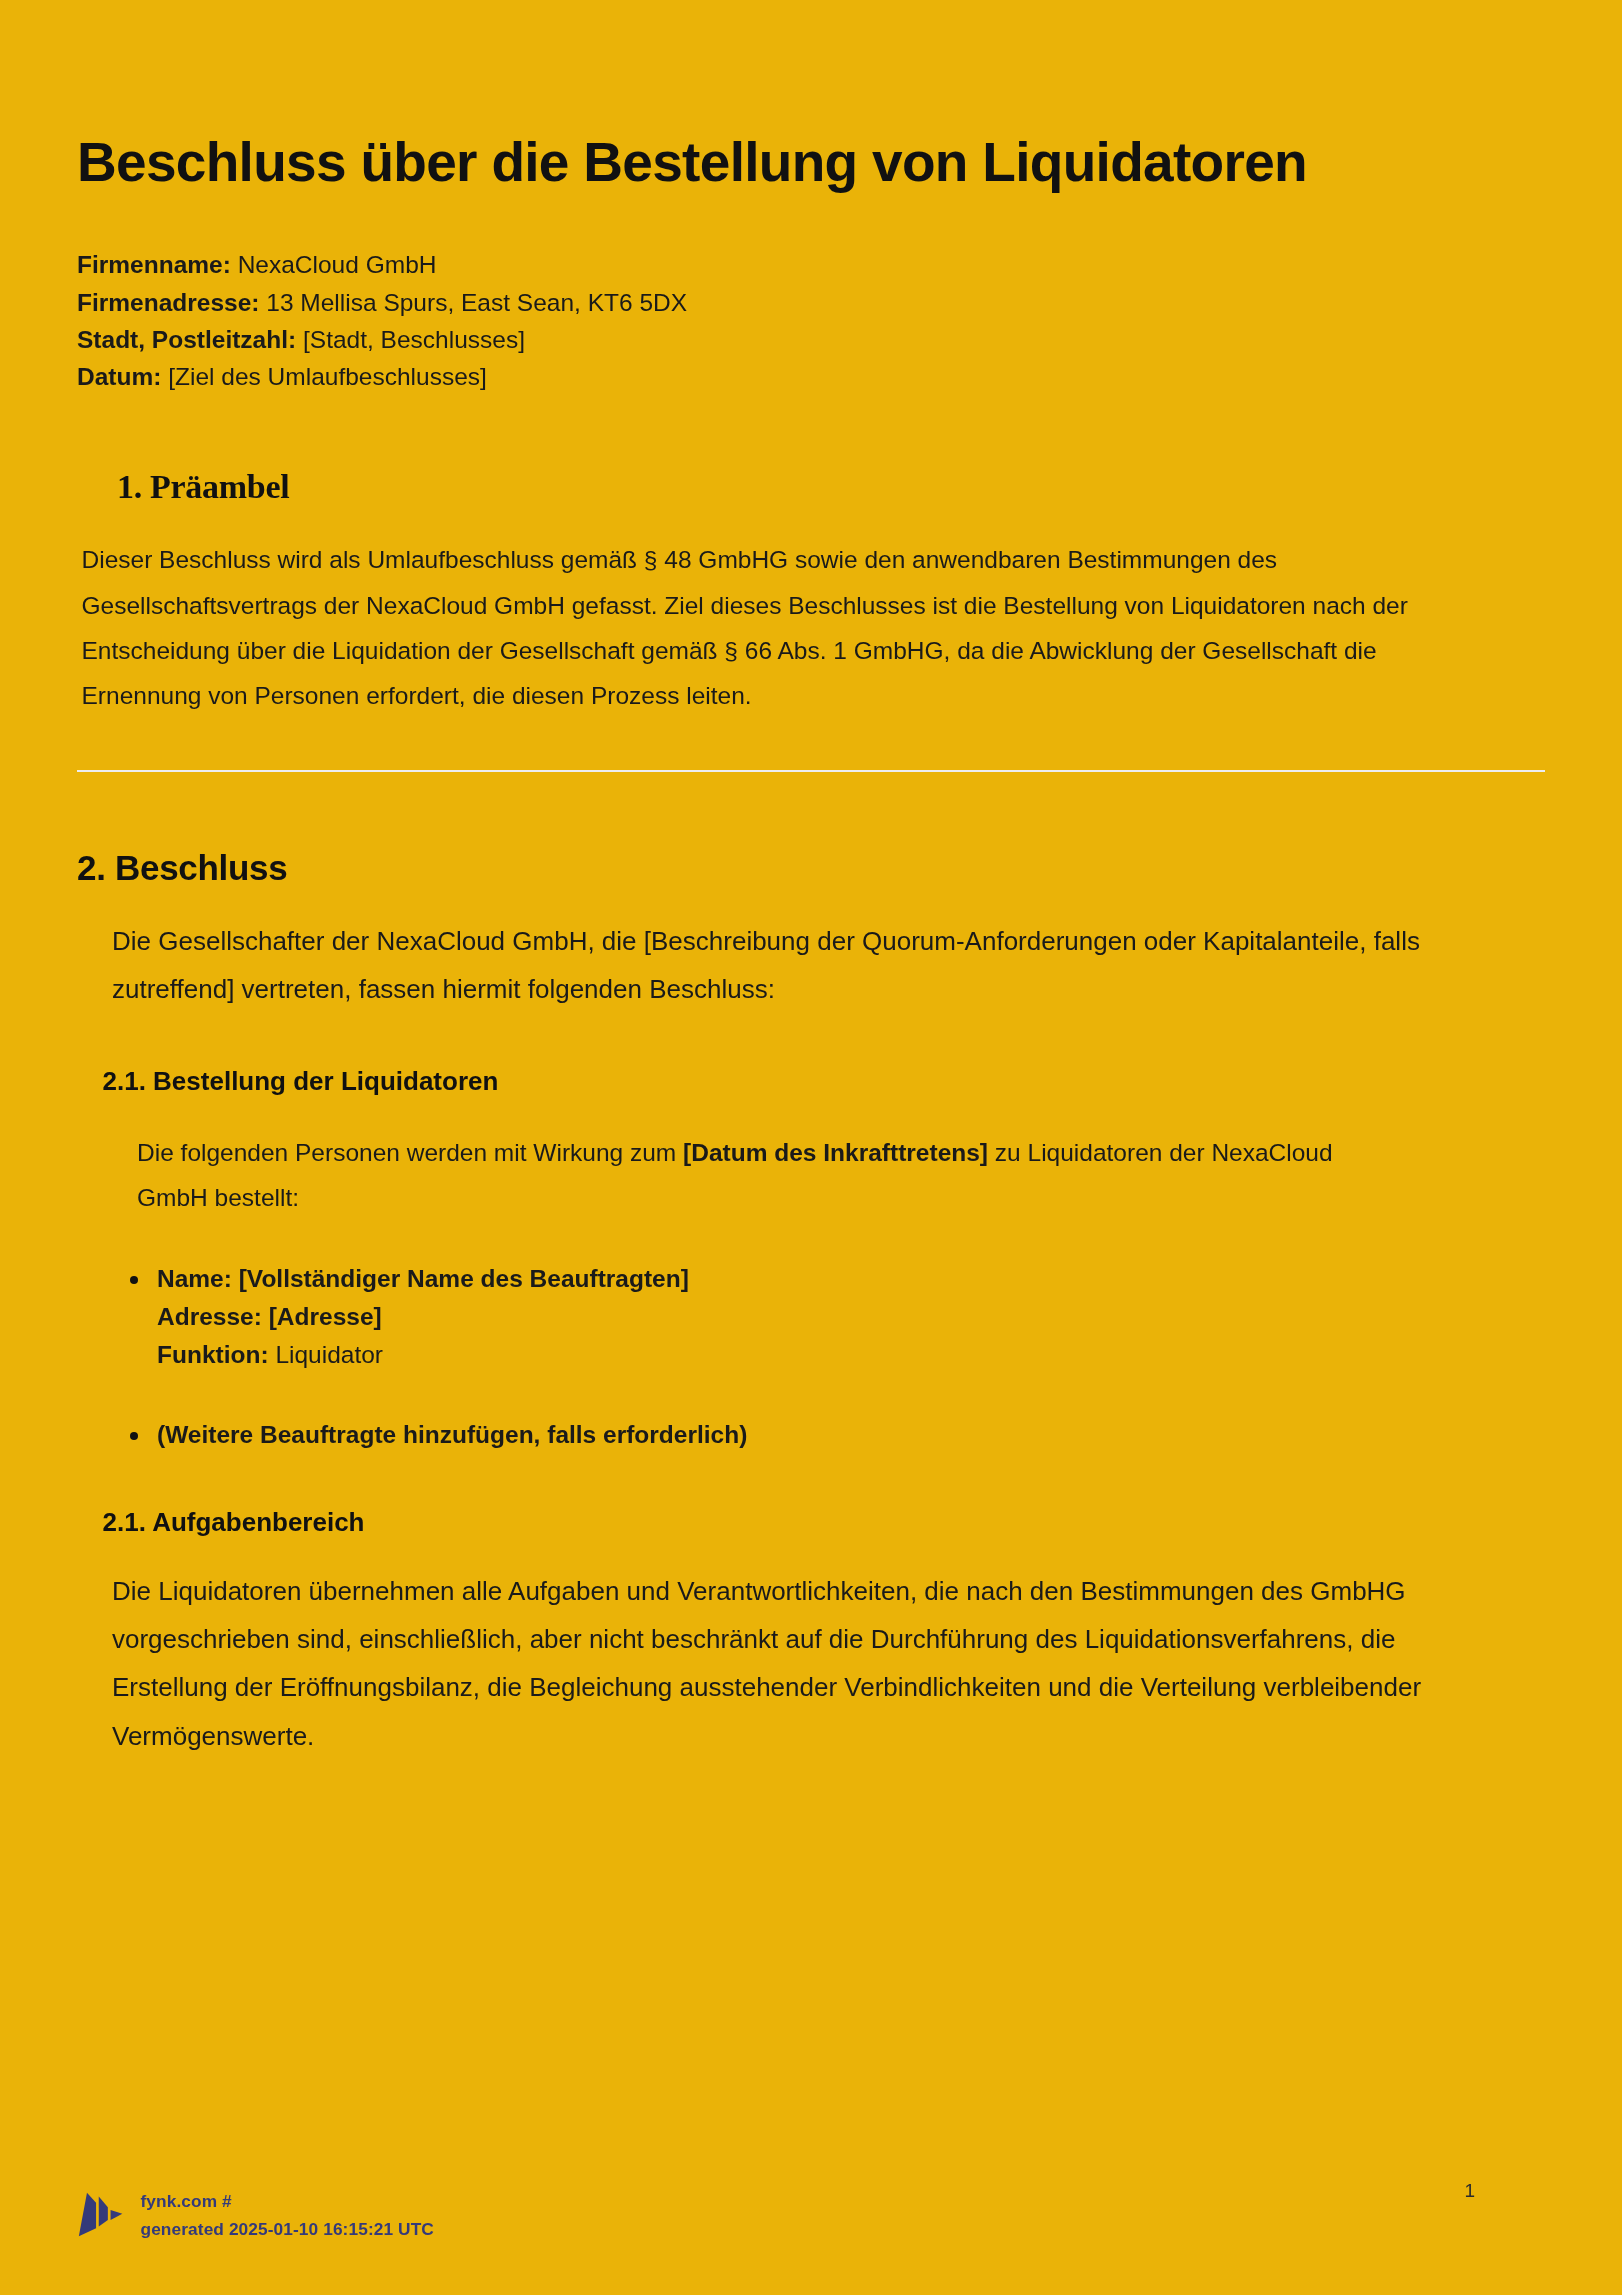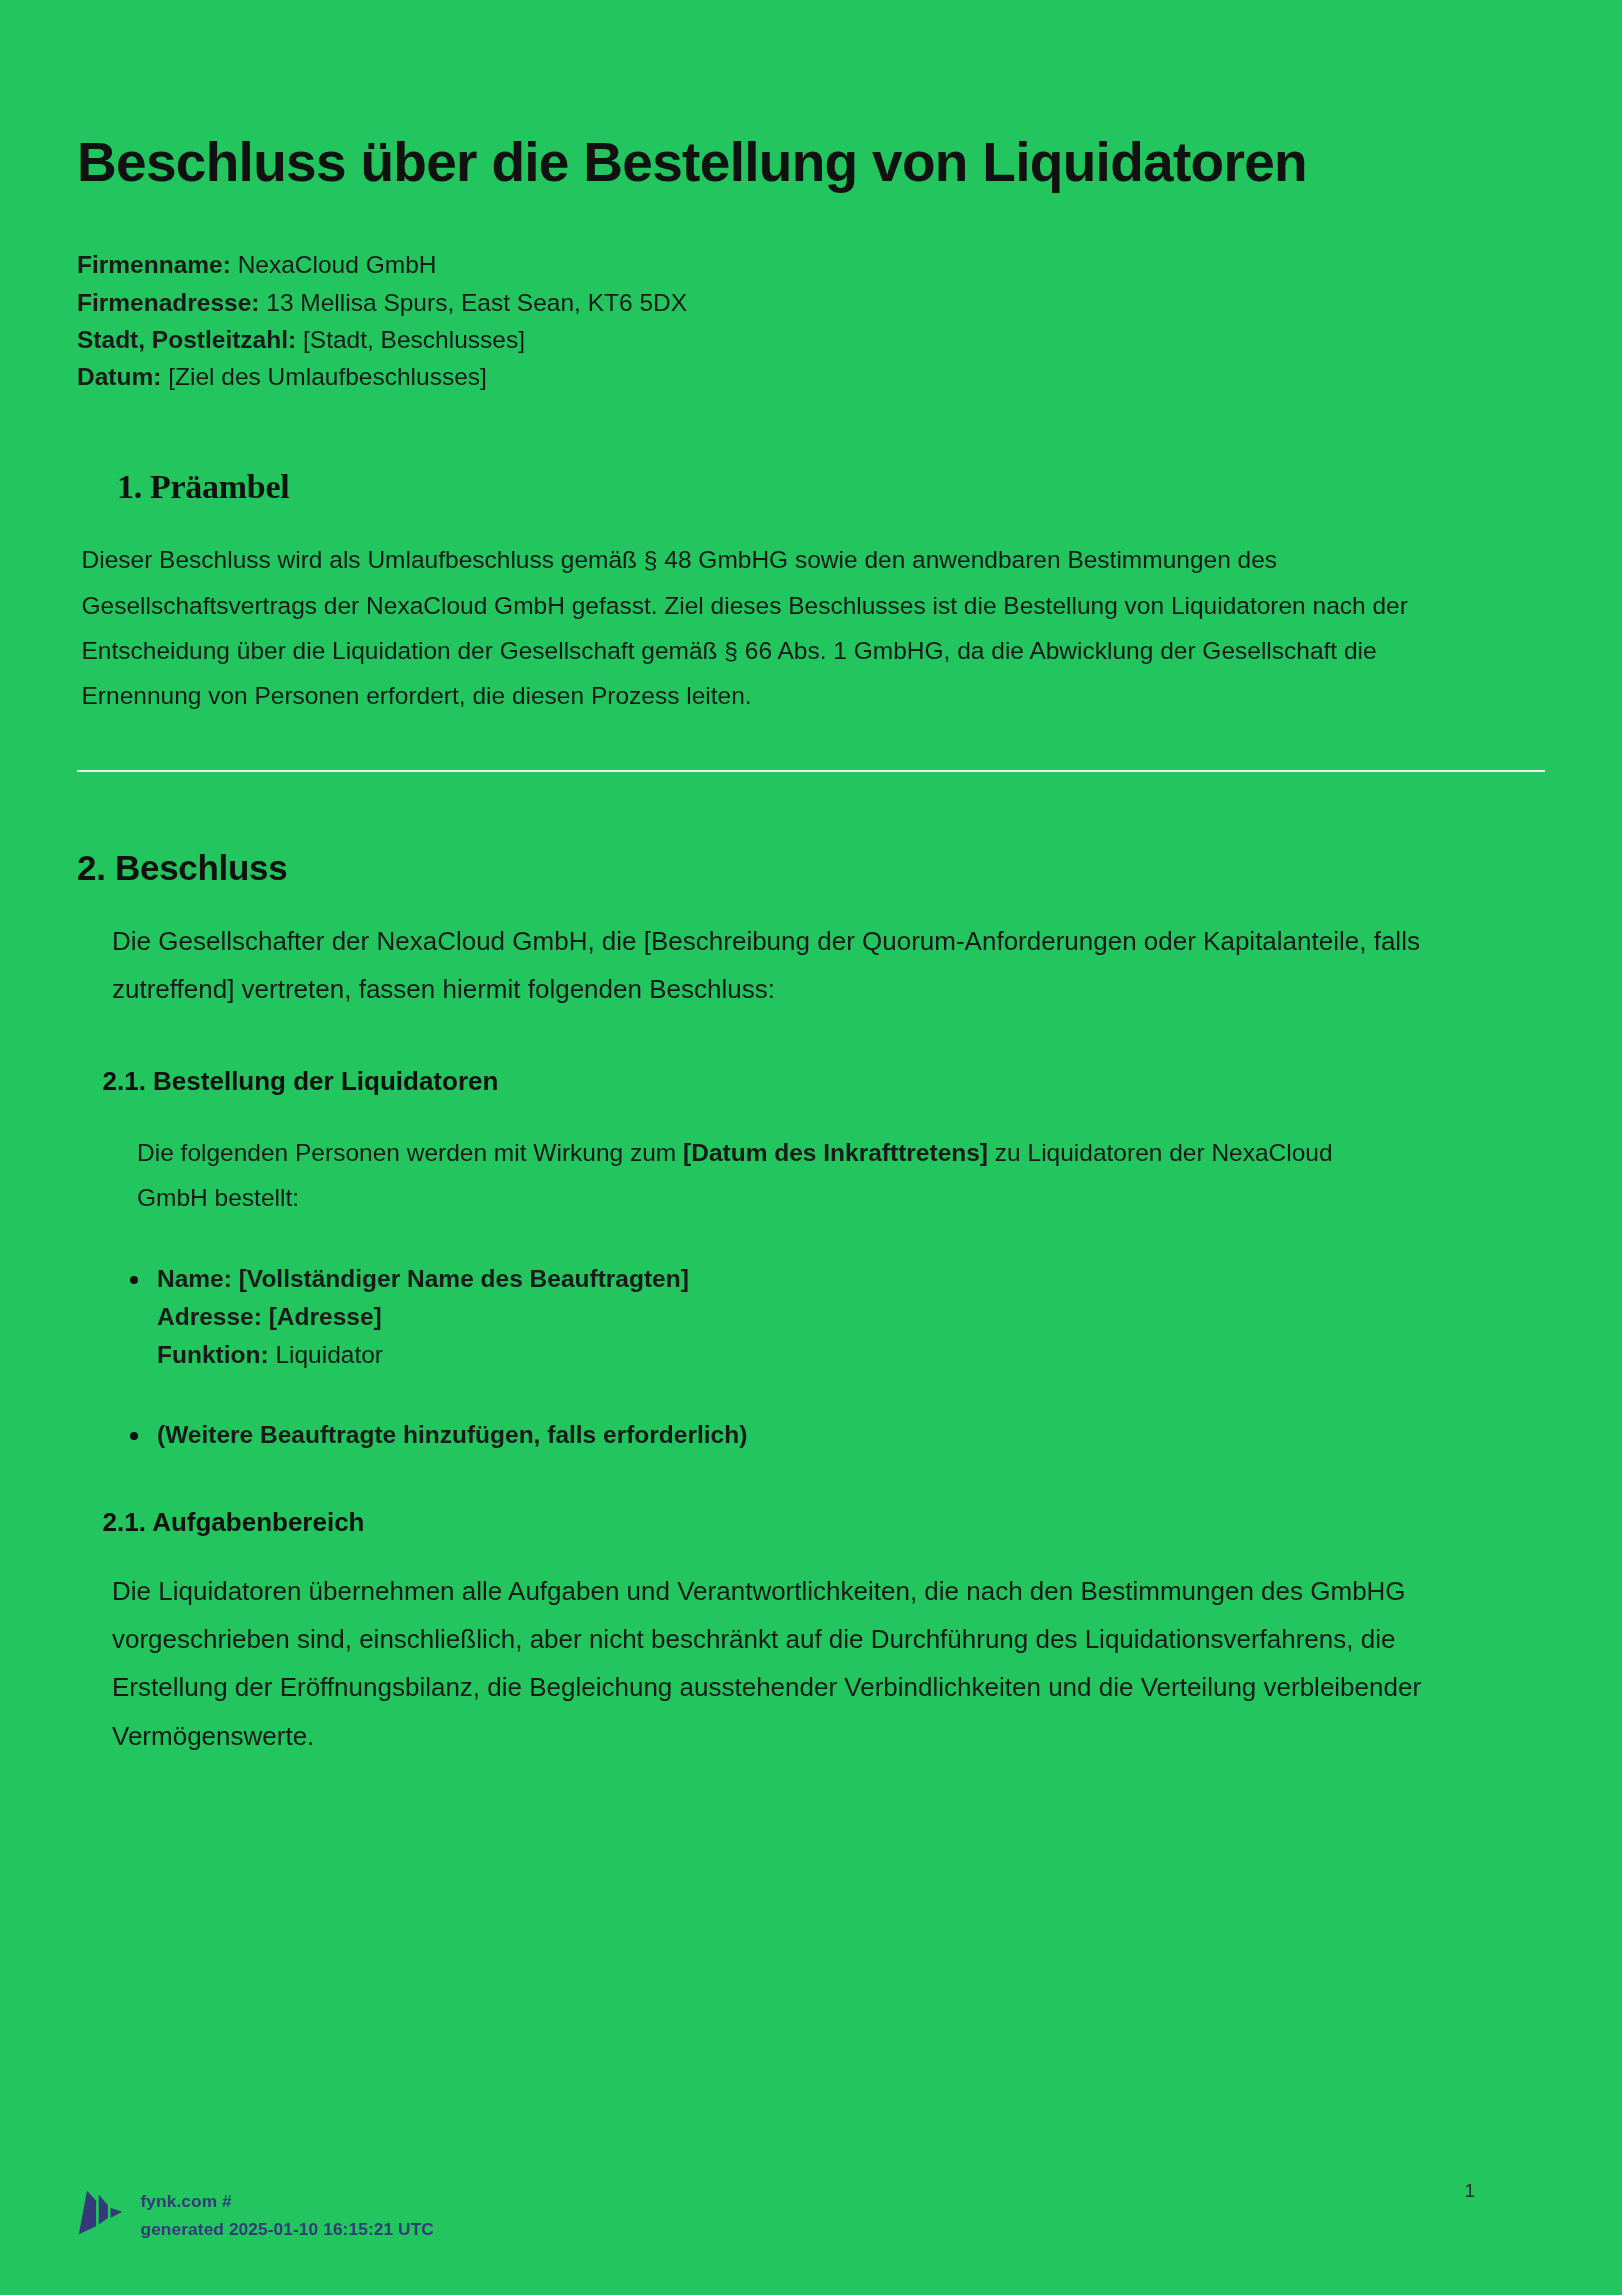--- a/index.html
+++ b/index.html
@@ -9,21 +9,21 @@
   }
   body {
     font-family: "Liberation Sans", sans-serif;
     color: #0d0d0d;
     -webkit-font-smoothing: antialiased;
   }
   .page {
     position: relative;
     width: 1623px;
     height: 2296px;
-    background: #22c55e;
+    background: #eab308;
     box-sizing: border-box;
     overflow: hidden;
   }
   .content {
     position: absolute;
     left: 0;
     top: 0;
     width: 1623px;
     padding: 127px 77px 0 77px;
     box-sizing: border-box;
@@ -155,20 +155,21 @@
     left: 77px;
     right: 77px;
     bottom: 40px;
     height: 82px;
     display: flex;
     align-items: center;
     justify-content: space-between;
   }
   .footer-left {
     display: flex;
+    align-items: center;
     gap: 14.5px;
   }
   .footer-logo {
     width: 49px;
     height: 53px;
     display: block;
     flex: 0 0 auto;
   }
   .footer-text {
     font-size: 17.3px;

